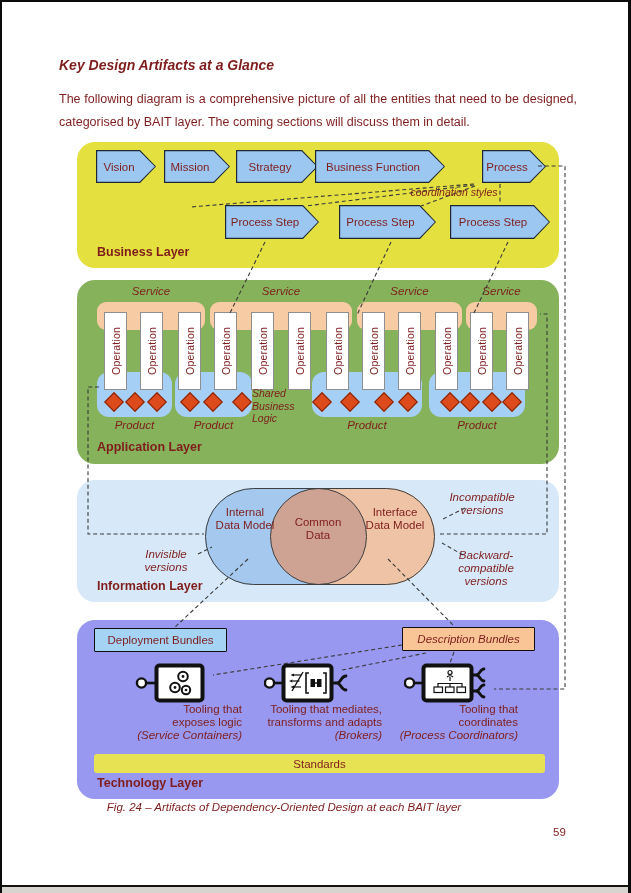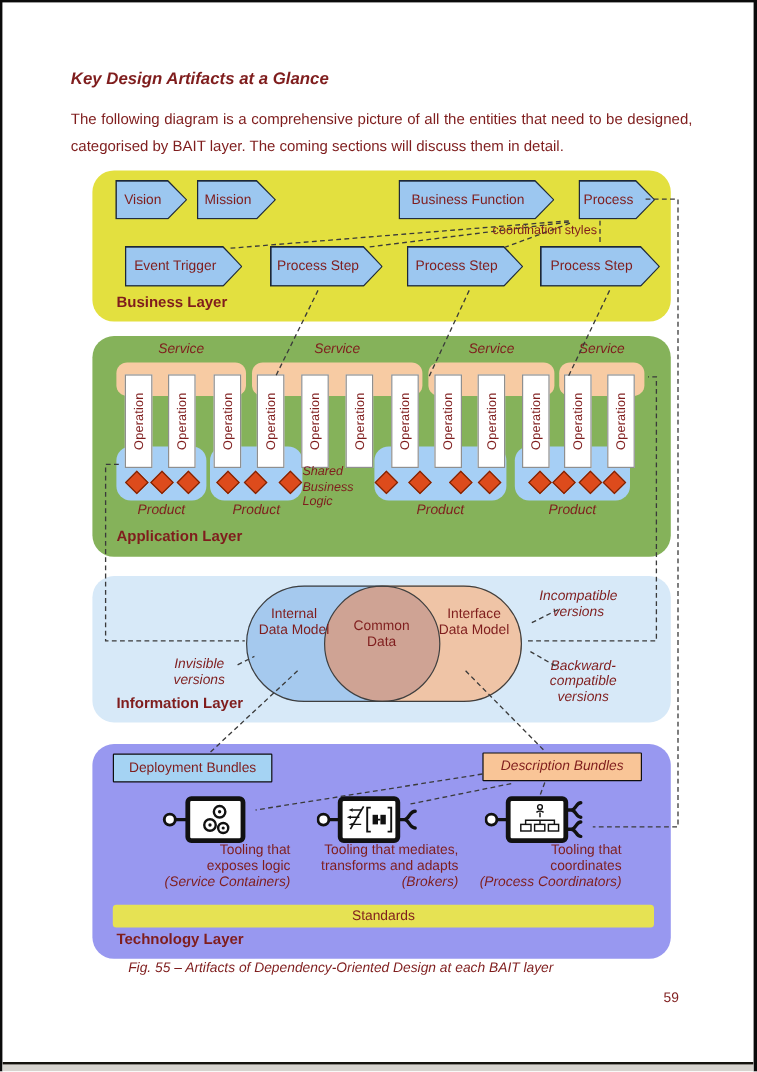--- a/index.html
+++ b/index.html
@@ -23,21 +23,21 @@
   .layer-label { position:absolute; font-weight:bold; font-size:12.5px; }
 
   
   .arrow { position:absolute; }
   .arrow .a-bg { position:absolute; inset:0; background:#1c2737;
     clip-path:polygon(0 0, calc(100% - 16px) 0, 100% 50%, calc(100% - 16px) 100%, 0 100%); }
   .arrow .a-fg { position:absolute; inset:1.2px; background:var(--artifact-blue,#9cc7f0);
     clip-path:polygon(0 0, calc(100% - 15.2px) 0, 100% 50%, calc(100% - 15.2px) 100%, 0 100%); }
   .arrow .a-label { position:absolute; top:0; bottom:0; left:0; right:14px;
     display:flex; align-items:center; justify-content:center; font-size:11.5px; white-space:nowrap; }
-  .coord-note { left:404px; top:184px; width:96px; font-size:10.5px; 
+  .coord-note { left:404px; top:184px; width:96px; font-size:10.5px; font-style:italic;
     text-align:center; z-index:31; }
 
   
   .service-label { position:absolute; top:283px; font-size:11.5px; font-style:italic; text-align:center; }
   .service-bar { position:absolute; top:300px; height:28px; border-radius:9px;
     background:var(--service-orange,#f7cba3); }
   .op { position:absolute; top:310px; width:23px; height:78px; background:#fff;
     border:1px solid #8f8f8f; box-sizing:border-box; display:flex; align-items:center; justify-content:center; }
   .op span { writing-mode:vertical-rl; transform:rotate(180deg); font-size:10.5px; letter-spacing:0.2px; }
   .product-box { position:absolute; top:370px; height:45px; border-radius:12px;
@@ -96,36 +96,36 @@
   <div class="arrow" style="left:94px; top:148px; width:60px; height:33px;">
     <div class="a-bg"></div>
       <div class="a-fg"></div>
     <div class="a-label">Vision</div>
   </div>
   <div class="arrow" style="left:162px; top:148px; width:66px; height:33px;">
     <div class="a-bg"></div>
       <div class="a-fg"></div>
     <div class="a-label">Mission</div>
   </div>
-  <div class="arrow" style="left:330px; top:148px; width:130px; height:33px;">
+  <div class="arrow" style="left:234px; top:148px; width:82px; height:33px;">
+    <div class="a-bg"></div>
+      <div class="a-fg"></div>
+    <div class="a-label">Strategy</div>
+  </div>
+  <div class="arrow" style="left:313px; top:148px; width:130px; height:33px;">
     <div class="a-bg"></div>
       <div class="a-fg"></div>
     <div class="a-label">Business Function</div>
   </div>
   <div class="arrow" style="left:480px; top:148px; width:64px; height:33px;">
     <div class="a-bg"></div>
       <div class="a-fg"></div>
     <div class="a-label">Process</div>
   </div>
 
-  <div class="arrow" style="left:102px; top:203px; width:98px; height:34px;">
-    <div class="a-bg"></div>
-      <div class="a-fg"></div>
-    <div class="a-label">Event Trigger</div>
-  </div>
   <div class="arrow" style="left:223px; top:203px; width:94px; height:34px;">
     <div class="a-bg"></div>
       <div class="a-fg"></div>
     <div class="a-label">Process Step</div>
   </div>
   <div class="arrow" style="left:337px; top:203px; width:97px; height:34px;">
     <div class="a-bg"></div>
       <div class="a-fg"></div>
     <div class="a-label">Process Step</div>
   </div>
@@ -316,16 +316,16 @@
     <path d="M246 557 L172 626"></path>
     <path d="M386 557 L452 624"></path>
     <path d="M400 643 L211 673"></path>
     <path d="M424 651 L340 668"></path>
     <path d="M452 650 L448 661"></path>
     <path d="M196 552 L210 545"></path>
     <path d="M463 506 L441 517"></path>
     <path d="M461 553 L440 541"></path>
   </svg>
 
-  <div class="abs fig-caption">Fig. 55 – Artifacts of Dependency-Oriented Design at each BAIT layer</div>
+  <div class="abs fig-caption">Fig. 24 – Artifacts of Dependency-Oriented Design at each BAIT layer</div>
   <div class="abs page-number">59</div>
   <div class="abs bottom-edge"></div>
 </div>
 
 </body></html>

